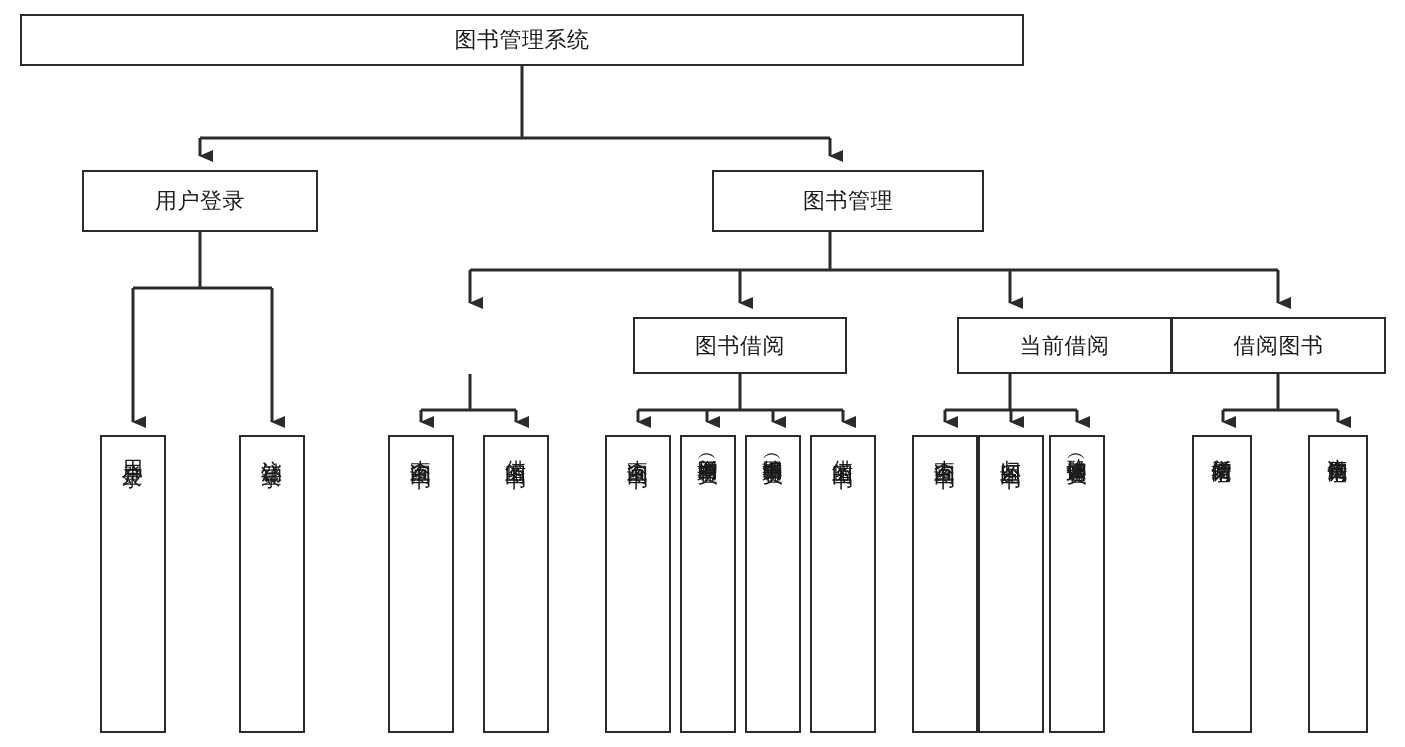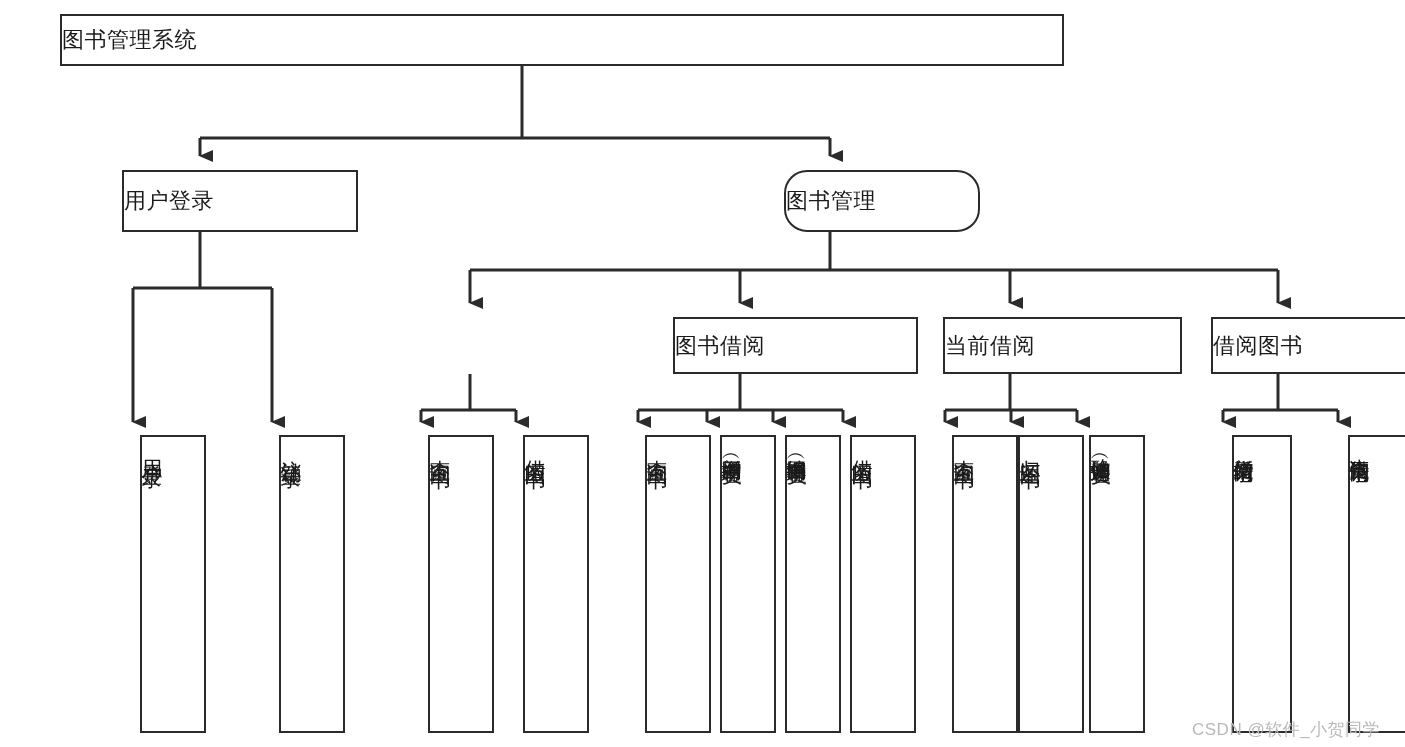--- a/index.html
+++ b/index.html
@@ -24,22 +24,22 @@
     width: 1405px;
     height: 747px;
   }
   .node {
     position: absolute;
     box-sizing: border-box;
     background: #ffffff;
     border: 2.5px solid #2b2b2b;
     display: flex;
     align-items: center;
+    justify-content: center;
     color: #1a1a1a;
-    margin-left: 40px;
   }
   .node-label {
     display: block;
     text-align: center;
     line-height: 1.05;
     white-space: nowrap;
   }
   
   .node.horiz .node-label {
     font-size: 22px;
@@ -126,30 +126,30 @@
   </svg>
 
   <div class="node horiz" style="left:20px; top:14px; width:1004px; height:52px;">
     <span class="node-label">图书管理系统</span>
   </div>
 
   <div class="node horiz" style="left:82px; top:170px; width:236px; height:62px;">
     <span class="node-label">用户登录</span>
   </div>
 
-  <div class="node horiz" style="left:744px; top:170px; width:196px; height:62px;border-radius:23px;">
+  <div class="node horiz" style="left:712px; top:170px; width:272px; height:62px;">
     <span class="node-label">图书管理</span>
   </div>
 
 
-  <div class="node horiz" style="left:633px; top:317px; width:245px; height:57px;">
+  <div class="node horiz" style="left:633px; top:317px; width:214px; height:57px;">
     <span class="node-label">图书借阅</span>
   </div>
 
-  <div class="node horiz" style="left:903px; top:317px; width:239px; height:57px;">
+  <div class="node horiz" style="left:957px; top:317px; width:215px; height:57px;">
     <span class="node-label">当前借阅</span>
   </div>
 
   <div class="node horiz" style="left:1171px; top:317px; width:215px; height:57px;">
     <span class="node-label">借阅图书</span>
   </div>
 
   <div class="node vert" style="left:100px; top:435px; width:66px; height:298px;">
     <span class="node-label">用户登录</span>
   </div>
@@ -195,15 +195,14 @@
   </div>
 
   <div class="node vert tight" style="left:1192px; top:435px; width:60px; height:298px;">
     <span class="node-label">新增借阅记录</span>
   </div>
 
   <div class="node vert tight" style="left:1308px; top:435px; width:60px; height:298px;">
     <span class="node-label">查询借阅记录</span>
   </div>
 
-  <div class="watermark" style="left:1192px; top:718px;">CSDN @软件_小贺同学</div>
 
 </div>
 
 </body></html>

